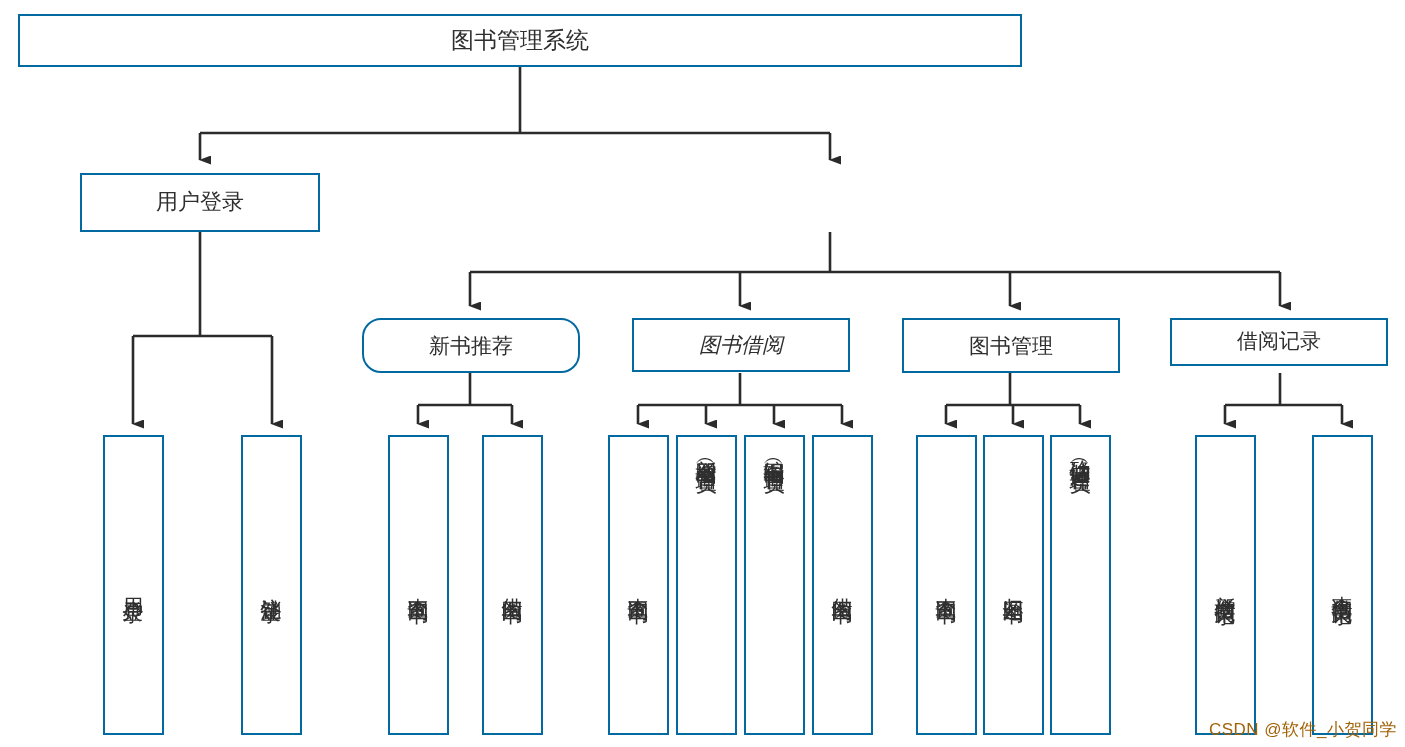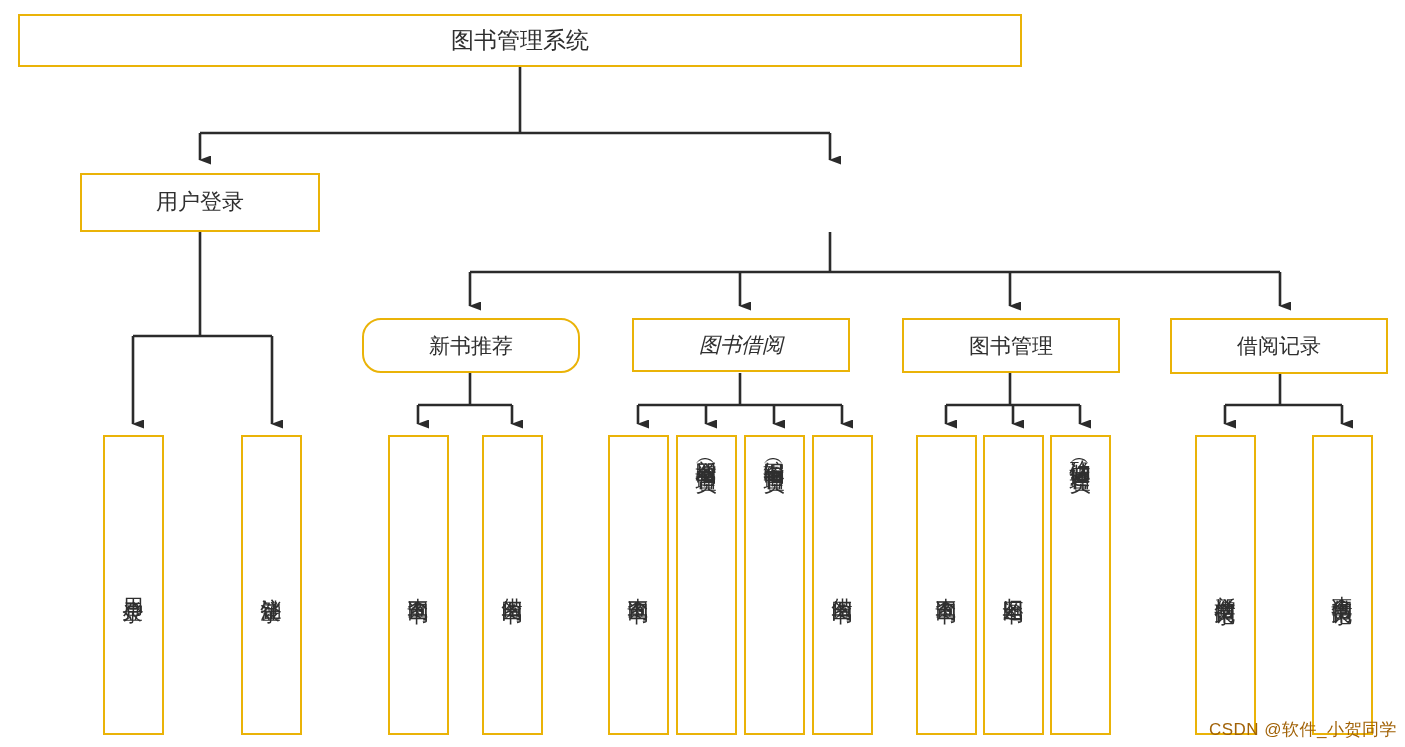--- a/index.html
+++ b/index.html
@@ -21,21 +21,21 @@
     position: absolute;
     left: 0;
     top: 0;
     width: 1405px;
     height: 747px;
   }
   .node {
     position: absolute;
     box-sizing: border-box;
     background: #ffffff;
-    border: 2px solid #eab308;
+    border: 2px solid #0369a1;
     display: flex;
     align-items: center;
     justify-content: center;
     color: #2f2f2f;
   }
   .node .label {
     color: #2f2f2f;
     line-height: 1.12;
     text-align: center;
     white-space: nowrap;
@@ -142,21 +142,21 @@
 
   <div class="node node-l2" style="left:362px; top:318px; width:218px; height:55px;border-radius:19px;">
     <span class="label">新书推荐</span>
   </div>
   <div class="node node-l2" style="left:632px; top:318px; width:218px; height:54px;font-style:italic;">
     <span class="label">图书借阅</span>
   </div>
   <div class="node node-l2" style="left:902px; top:318px; width:218px; height:55px;">
     <span class="label">图书管理</span>
   </div>
-  <div class="node node-l2" style="left:1170px; top:318px; width:218px; height:56px;">
+  <div class="node node-l2" style="left:1170px; top:318px; width:218px; height:48px;font-family:Liberation Serif, serif;">
     <span class="label">借阅记录</span>
   </div>
 
   <div class="node node-leaf" style="left:103px; top:435px; width:61px; height:300px;">
     <div class="leaf-inner center">
       <span class="label">用户登录</span>
     </div>
   </div>
 
   <div class="node node-leaf" style="left:241px; top:435px; width:61px; height:300px;">

